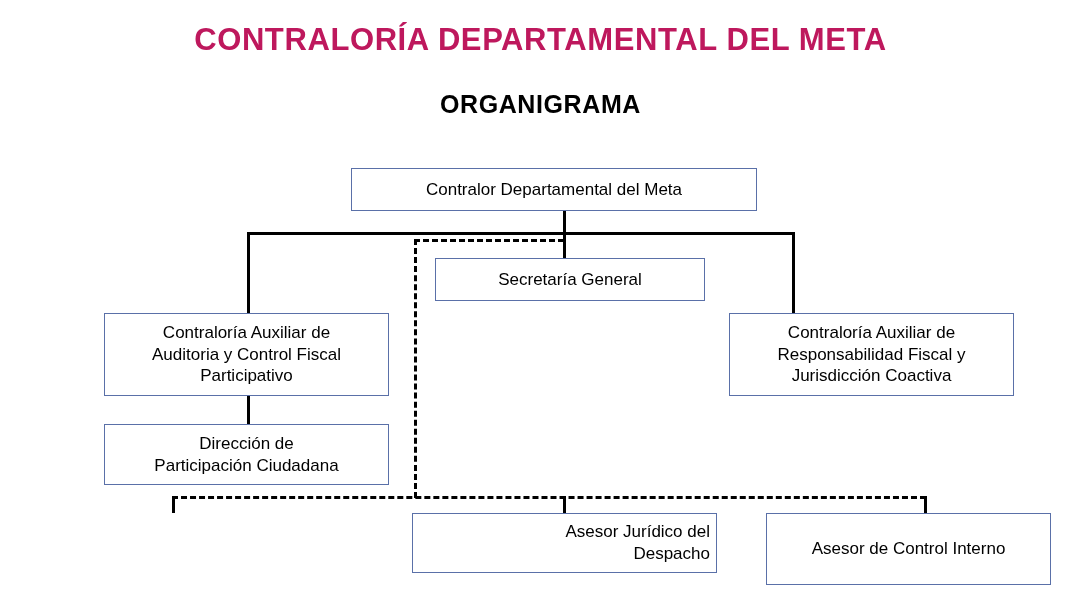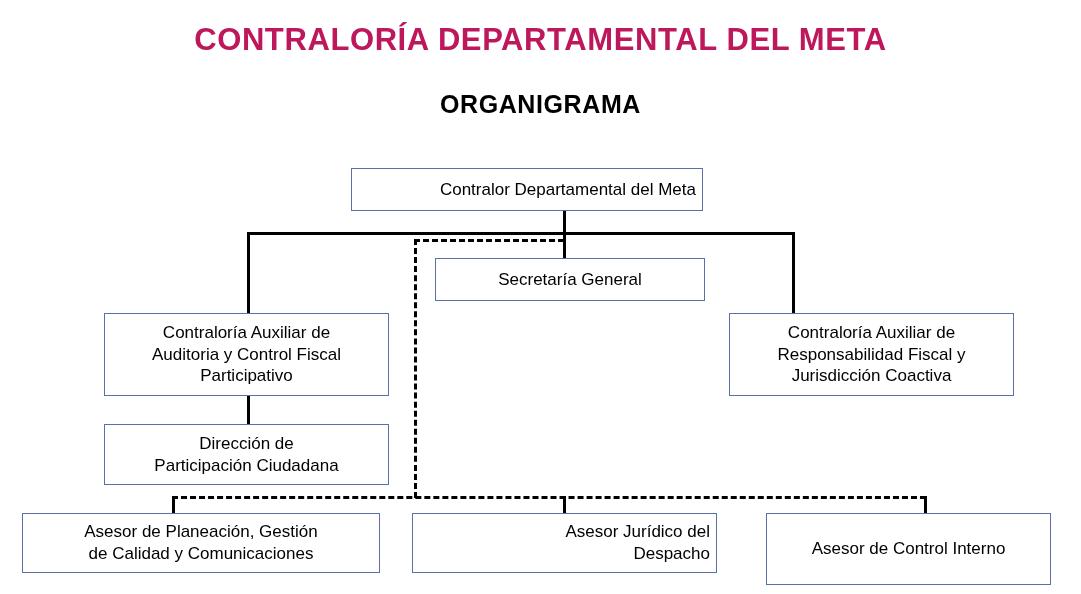--- a/index.html
+++ b/index.html
@@ -113,21 +113,21 @@
   <div class="line line-h-dashed" style="left:414px; top:239px; width:150px;"></div>
 
   <div class="line line-v-dashed" style="left:414px; top:239px; height:259px;"></div>
 
   <div class="line line-h-dashed" style="left:172px; top:496px; width:754px;"></div>
 
   <div class="line line-v-solid" style="left:172px; top:496px; height:17px;"></div>
   <div class="line line-v-solid" style="left:563px; top:496px; height:17px;"></div>
   <div class="line line-v-solid" style="left:924px; top:496px; height:17px;"></div>
 
-  <div class="node" style="left:351px; top:168px; width:352px; height:43px;text-align:right;">
+  <div class="node" style="left:351px; top:168px; width:406px; height:43px;">
     <span class="node-label">Contralor Departamental del Meta</span>
   </div>
 
   <div class="node" style="left:435px; top:258px; width:270px; height:43px;">
     <span class="node-label">Secretaría General</span>
   </div>
 
   <div class="node" style="left:104px; top:313px; width:285px; height:83px;">
     <span class="node-label">Contraloría Auxiliar de
 Auditoria y Control Fiscal
@@ -138,24 +138,20 @@
     <span class="node-label">Contraloría Auxiliar de
 Responsabilidad Fiscal y
 Jurisdicción Coactiva</span>
   </div>
 
   <div class="node" style="left:104px; top:424px; width:285px; height:61px;">
     <span class="node-label">Dirección de
 Participación Ciudadana</span>
   </div>
 
-  <div class="node" style="left:22px; top:513px; width:358px; height:60px;">
-    <span class="node-label">Asesor de Planeación, Gestión
-de Calidad y Comunicaciones</span>
-  </div>
 
   <div class="node" style="left:412px; top:513px; width:305px; height:60px;text-align:right;">
     <span class="node-label">Asesor Jurídico del
 Despacho</span>
   </div>
 
   <div class="node" style="left:766px; top:513px; width:285px; height:72px;">
     <span class="node-label">Asesor de Control Interno</span>
   </div>
 

